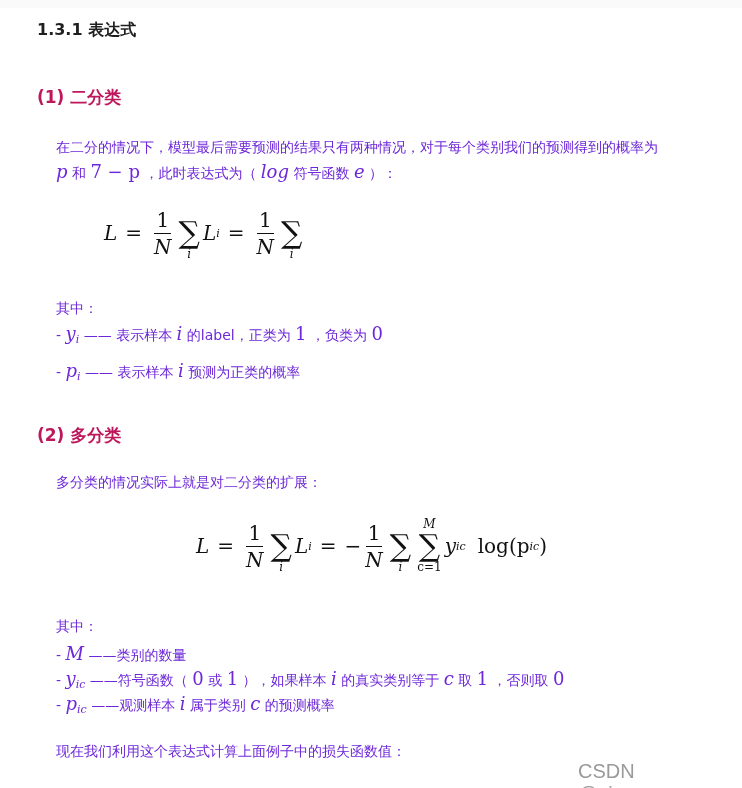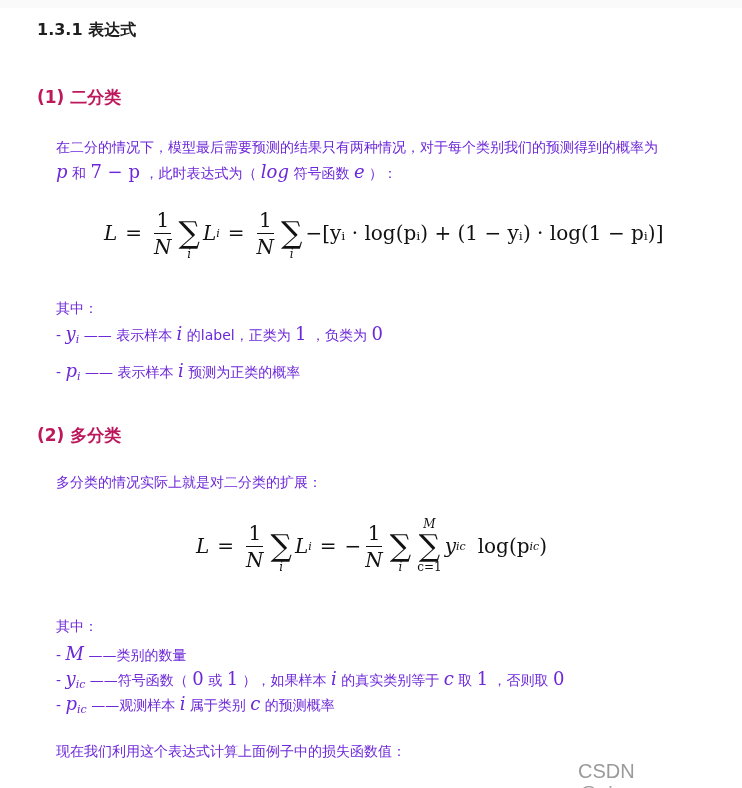--- a/index.html
+++ b/index.html
@@ -64,21 +64,20 @@
   <span class="op">=</span>
   <span class="frac">
       <span class="num">1</span>
       <span class="den">N</span>
     </span>
   <span class="sum">
       <span class="lim"></span>
       <span class="sig">∑</span>
       <span class="lim">i</span>
     </span>
-  <span>−[yᵢ · log(pᵢ) + (1 − yᵢ) · log(1 − pᵢ)]</span>
 </div>
 
 <div class="p" style="top:300px">其中：</div>
 <div class="p" style="top:323px">
   <span>-</span>
   <span class="m">y</span><span class="m sub">i</span>
   <span>——</span>
   <span>表示样本</span>
   <span class="m">i</span>
   <span>的label，正类为</span>

